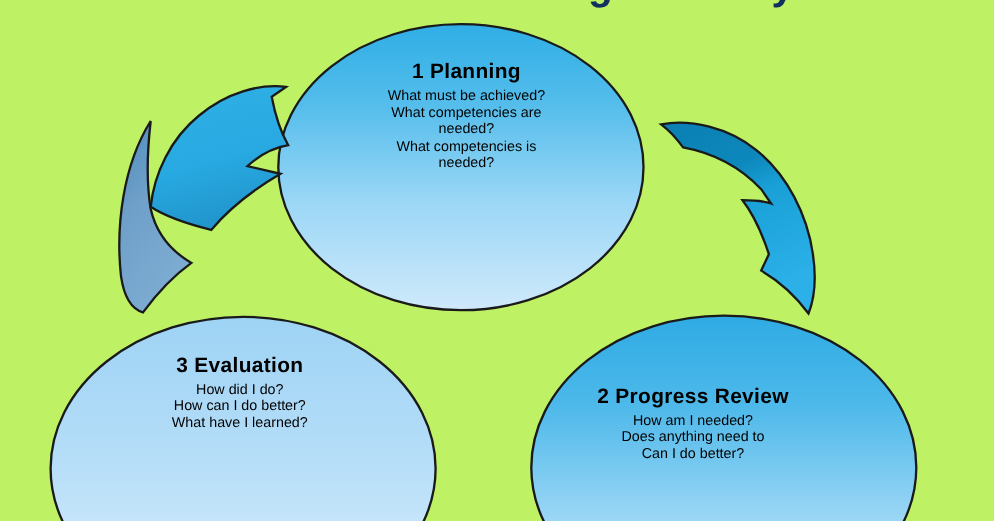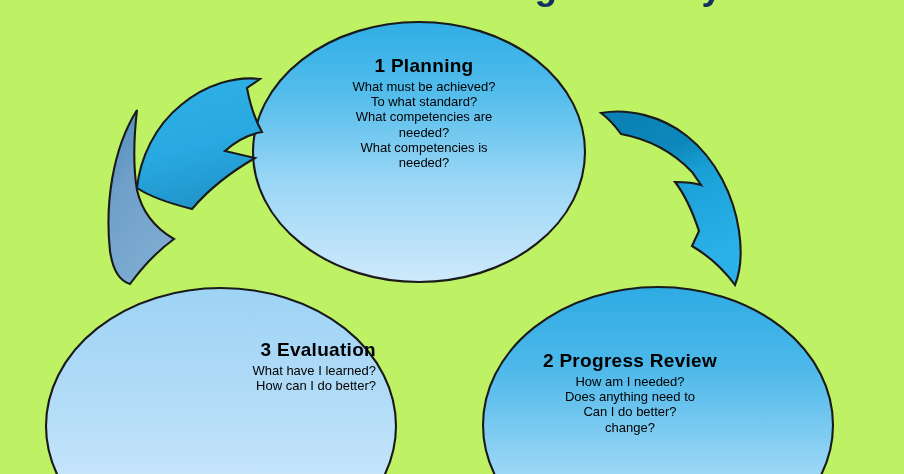--- a/index.html
+++ b/index.html
@@ -65,23 +65,22 @@
     top: 55px;
     width: 316px;
   }
   #text-progress {
     left: 472px;
     top: 350px;
     width: 316px;
   }
   #text-evaluation {
     left: 60px;
-    top: 339px;
+    top: 322px;
     width: 316px;
-    text-align: right;
   }
 </style>
 </head>
 <body>
 
 <div id="canvas">
 
   <div id="title">The Performance Management Cycle</div>
 
   <svg id="stage" viewBox="0 0 904 474">
@@ -153,34 +152,33 @@
              C 693 213, 686 196, 675 182
              C 686 182, 695 183, 701 185
              L 692 172
              C 673 152, 648 139, 621 134
              C 616 127, 609 119, 601 113 Z" fill="url(#gradArrowRight)" stroke="#1a1a1a" stroke-width="2.1"></path>
   </svg>
 
   <div class="node-text" id="text-planning">
     <div class="node-head">1  Planning</div>
     <div class="node-line">What must be achieved?</div>
-    <div class="node-line">To what standard?</div>
     <div class="node-line">What competencies are</div>
     <div class="node-line">needed?</div>
     <div class="node-line">What competencies is</div>
     <div class="node-line">needed?</div>
   </div>
 
   <div class="node-text" id="text-progress">
     <div class="node-head">2  Progress  Review</div>
     <div class="node-line">How am I needed?</div>
     <div class="node-line">Does anything need to</div>
     <div class="node-line">Can I do better?</div>
-    <div class="node-line">change?</div>
   </div>
 
   <div class="node-text" id="text-evaluation">
     <div class="node-head">3  Evaluation</div>
+    <div class="node-line">How did I do?</div>
+    <div class="node-line">How can I do better?</div>
     <div class="node-line">What have I learned?</div>
-    <div class="node-line">How can I do better?</div>
   </div>
 
 </div>
 
 </body></html>

